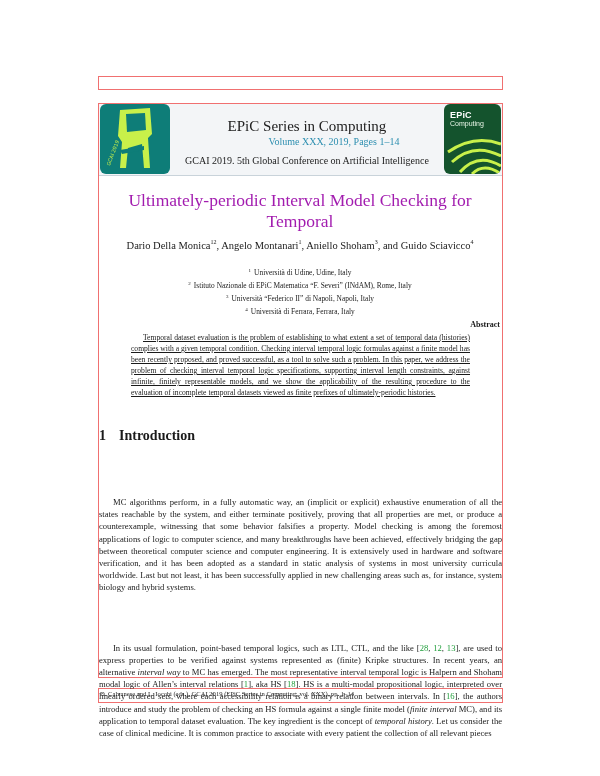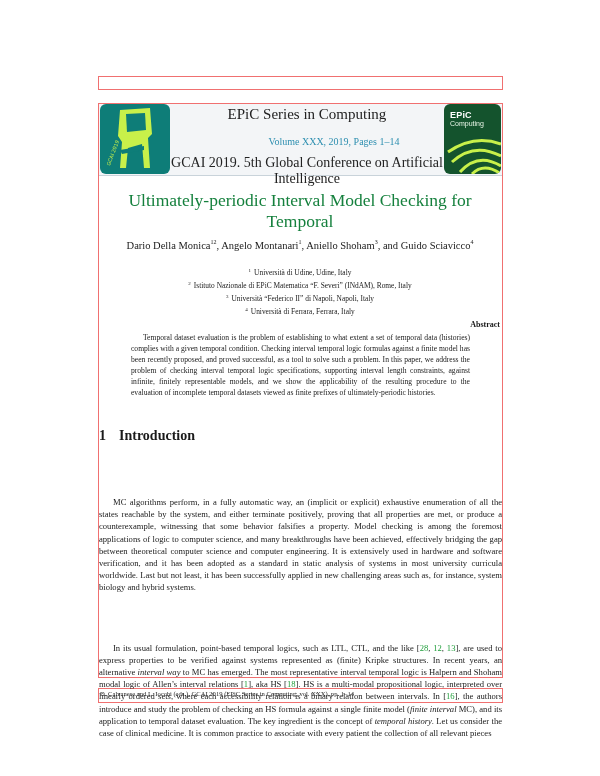--- a/index.html
+++ b/index.html
@@ -20,33 +20,33 @@
     position: absolute; left: 100px; top: 104px; width: 70px; height: 70px;
     background: #0e7d78; border-radius: 6px; overflow: hidden;
   }
   .logo-right {
     position: absolute; left: 444px; top: 104px; width: 57px; height: 70px;
     background: #14532d; border-radius: 6px; overflow: hidden;
   }
   .logo-right .epic { position: absolute; left: 6px; top: 6px; color: #fff; font-family: "Liberation Sans", sans-serif; font-weight: bold; font-size: 9px; letter-spacing: 0.2px; }
   .logo-right .comp { position: absolute; left: 6px; top: 16px; color: #e8f5e6; font-family: "Liberation Sans", sans-serif; font-size: 7px; }
 
-  .series-title { position: absolute; left: 170px; width: 274px; top: 106px; text-align: center; font-size: 15px; color: #222; }
+  .series-title { position: absolute; left: 170px; width: 274px; top: 118px; text-align: center; font-size: 15px; color: #222; }
   .volume { position: absolute; left: 170px; width: 328px; top: 136px; text-align: center; font-size: 10px; color: #2e8fb0; }
-  .conference { position: absolute; left: 170px; width: 274px; top: 155px; text-align: center; font-size: 14px; color: #222; }
+  .conference { position: absolute; left: 170px; width: 274px; top: 155px; text-align: center; font-size: 10px; color: #222; }
 
-  .paper-title { position: absolute; left: 100px; width: 400px; top: 190px; text-align: center; font-size: 17.5px; line-height: 21px; color: #15803d; }
+  .paper-title { position: absolute; left: 100px; width: 400px; top: 190px; text-align: center; font-size: 17.5px; line-height: 21px; color: #a21caf; }
   .authors { position: absolute; left: 100px; width: 400px; top: 239px; text-align: center; font-size: 10.5px; }
   .authors sup { font-size: 6px; }
 
   .affils { position: absolute; left: 100px; width: 400px; top: 266px; text-align: center; font-size: 7.4px; line-height: 10.5px; }
   .affils sup { font-size: 5px; margin-right: 3px; }
 
   .abstract-title { position: absolute; left: 100px; width: 400px; top: 320px; text-align: right; font-size: 8px; font-weight: bold; }
-  .abstract { position: absolute; left: 131px; width: 339px; top: 332px; font-size: 7.6px; line-height: 11px; text-align: justify; text-indent: 12px; }
+  .abstract { position: absolute; left: 131px; width: 339px; top: 332px; font-size: 7.6px; line-height: 11px; text-align: justify; text-indent: 12px; text-decoration: underline; }
 
   .section { position: absolute; left: 99px; top: 428px; font-size: 14px; font-weight: bold; }
   .section .num { display: inline-block; width: 20px; }
 
   .body-text { position: absolute; left: 99px; width: 403px; top: 448px; font-size: 8.6px; line-height: 12.2px; text-align: justify; }
   .body-text p { margin: 0; }
   .body-text p.indent { text-indent: 14px; margin-top: 48px; }
   .cite { color: #1f9d3a; }
   .footer-text { position: absolute; left: 100px; top: 690px; font-size: 6.6px; color: #222; }
 </style>

